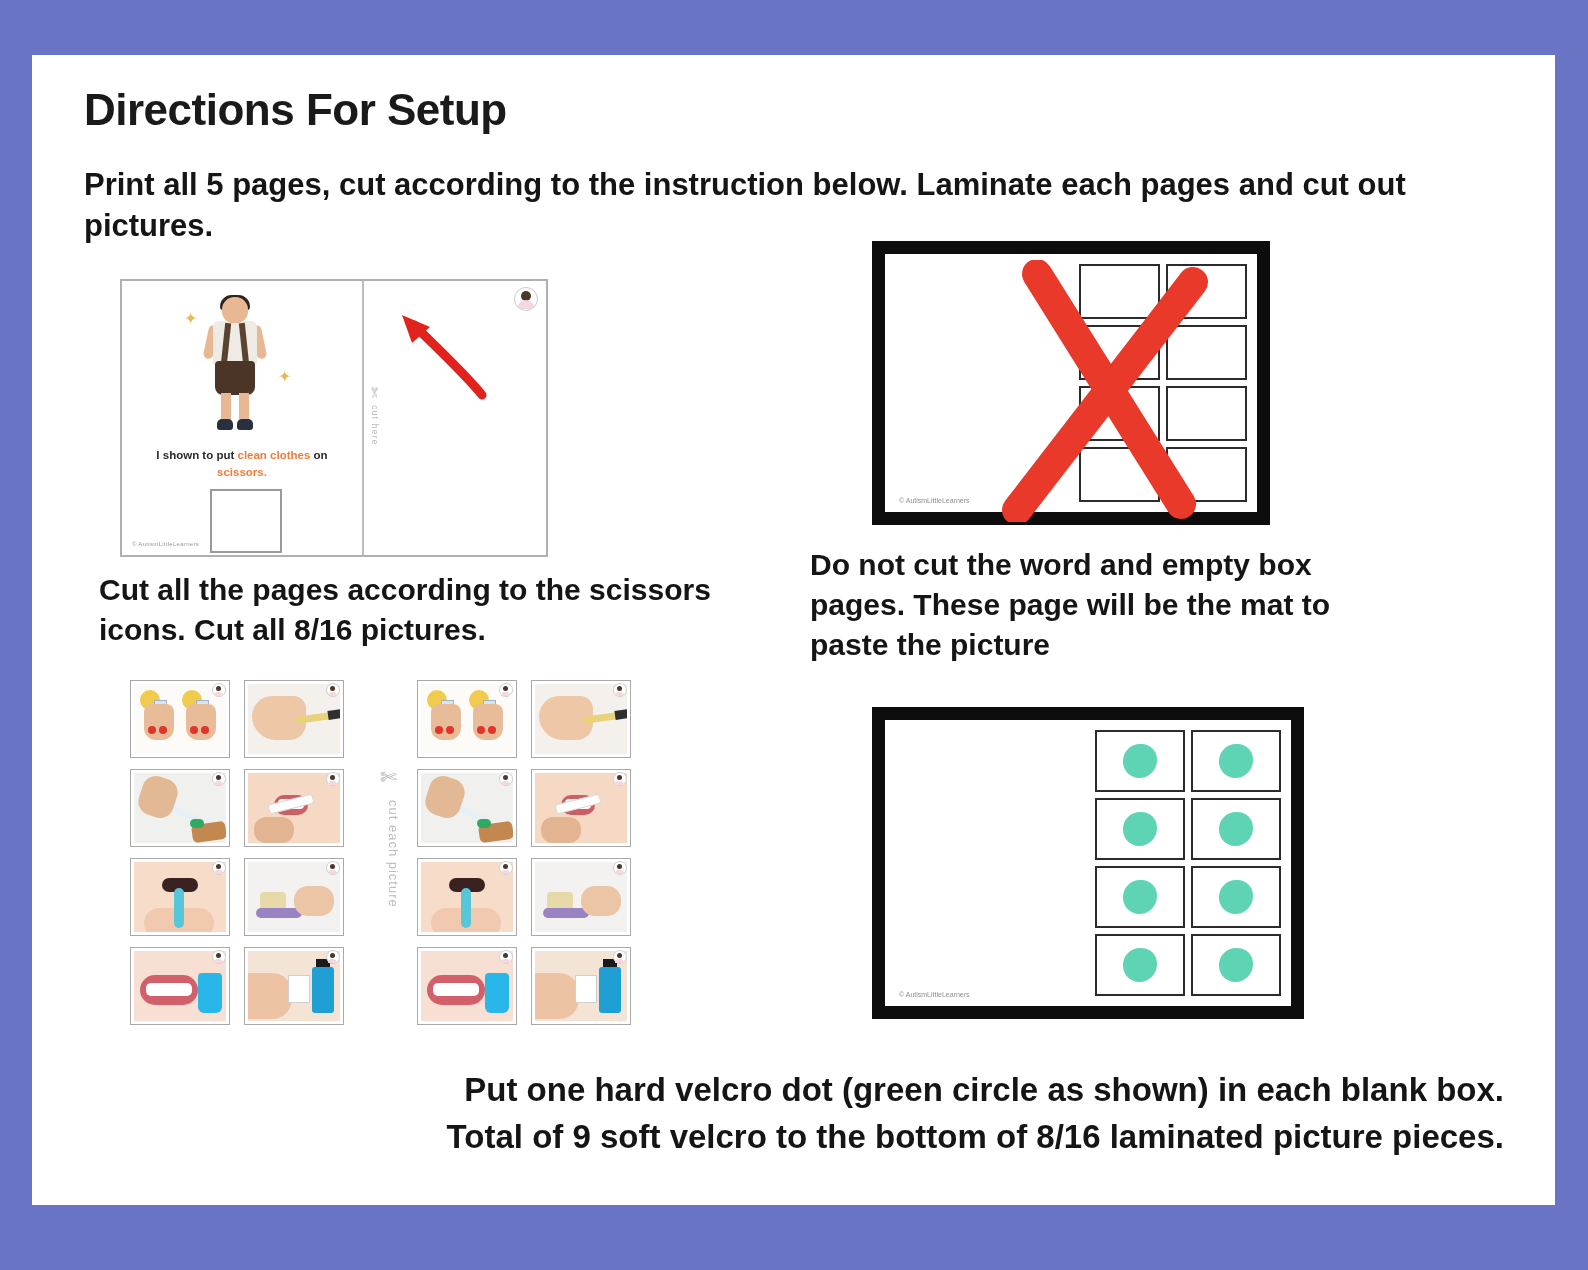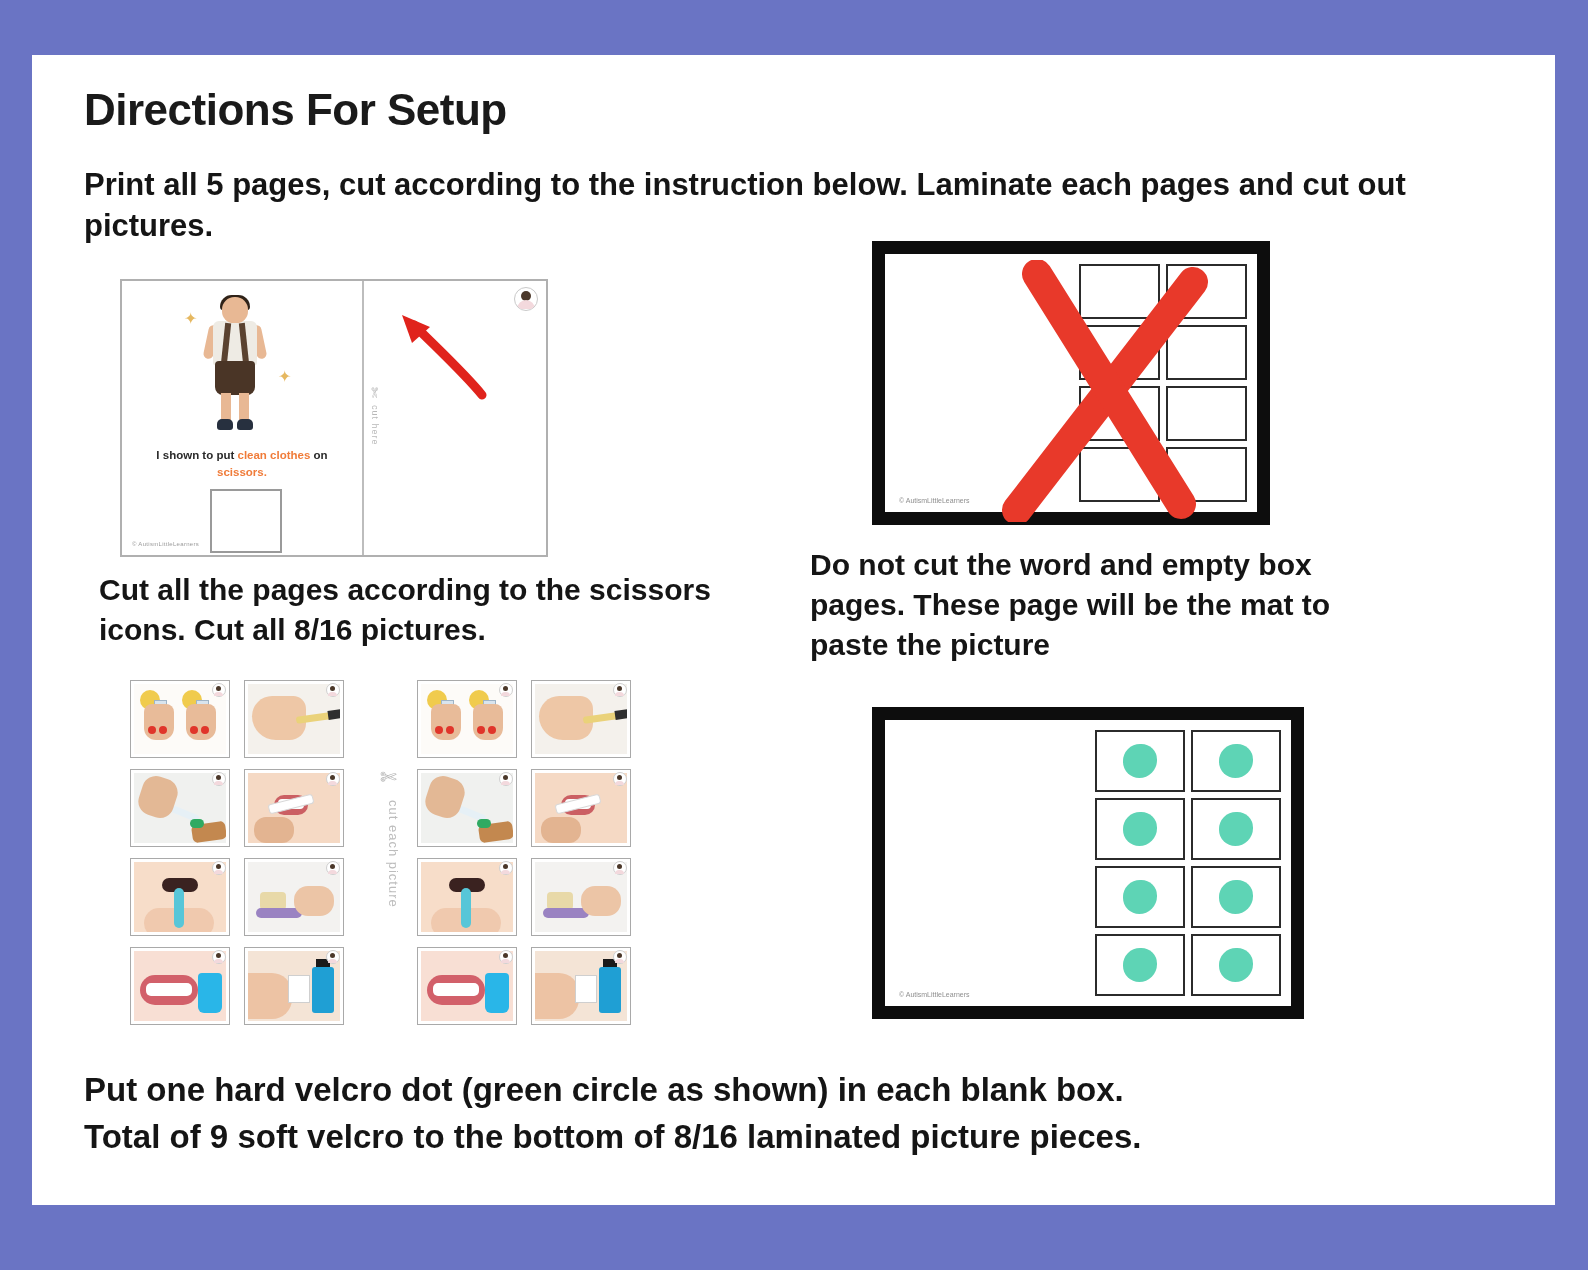--- a/index.html
+++ b/index.html
@@ -71,20 +71,21 @@
 
   .footer-note {
     position: absolute;
     left: 52px;
     top: 1012px;
     width: 1420px;
     font-size: 33px;
     font-weight: bold;
     line-height: 1.42;
     color: #151515;
+    text-align: right;
   }
 
   
   .sample-page {
     position: absolute;
     left: 88px;
     top: 224px;
     width: 428px;
     height: 278px;
     border: 2px solid #b0b0b0;

